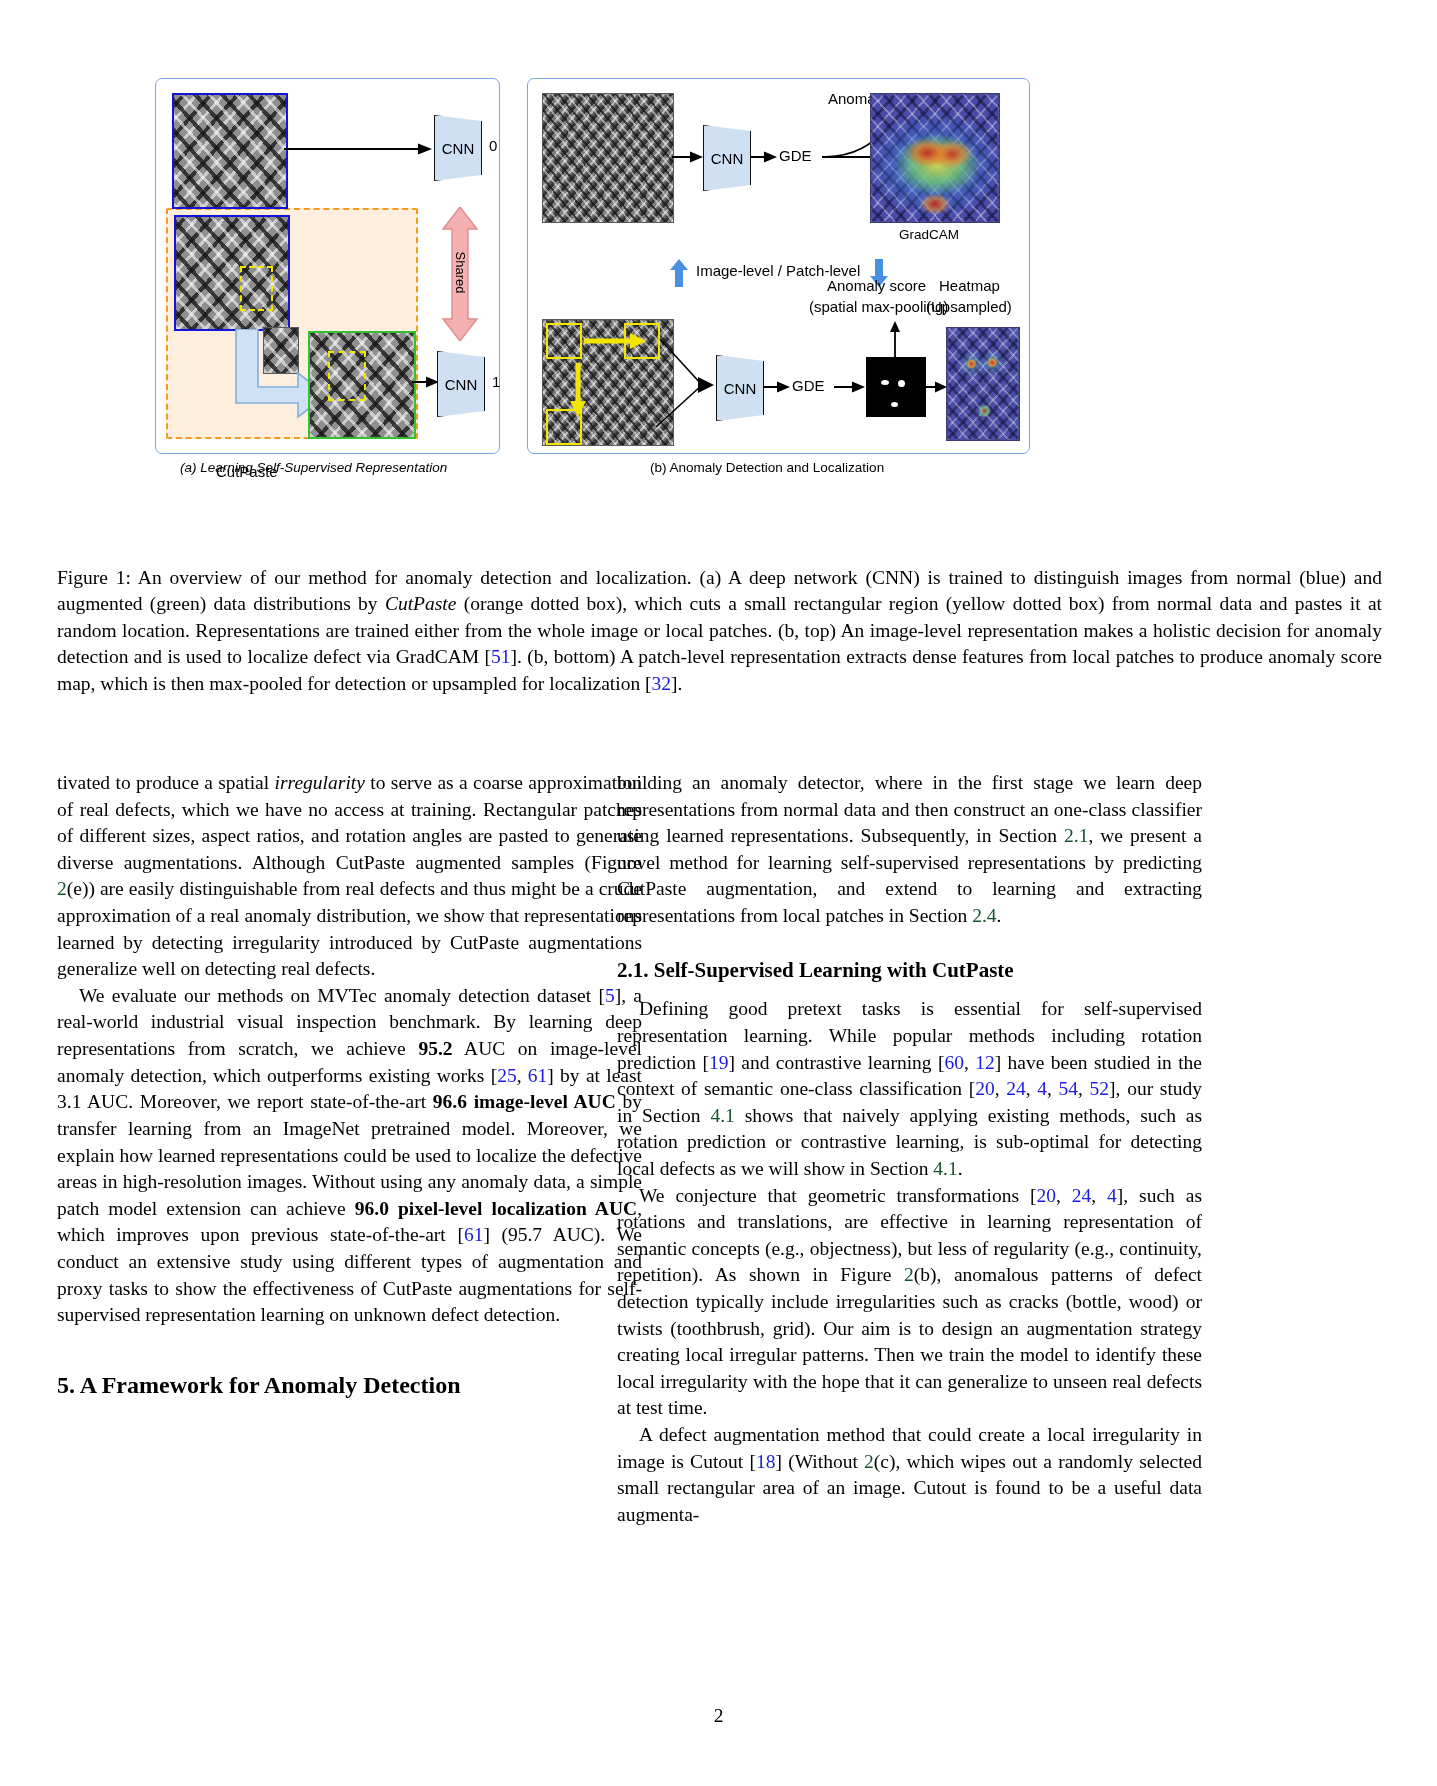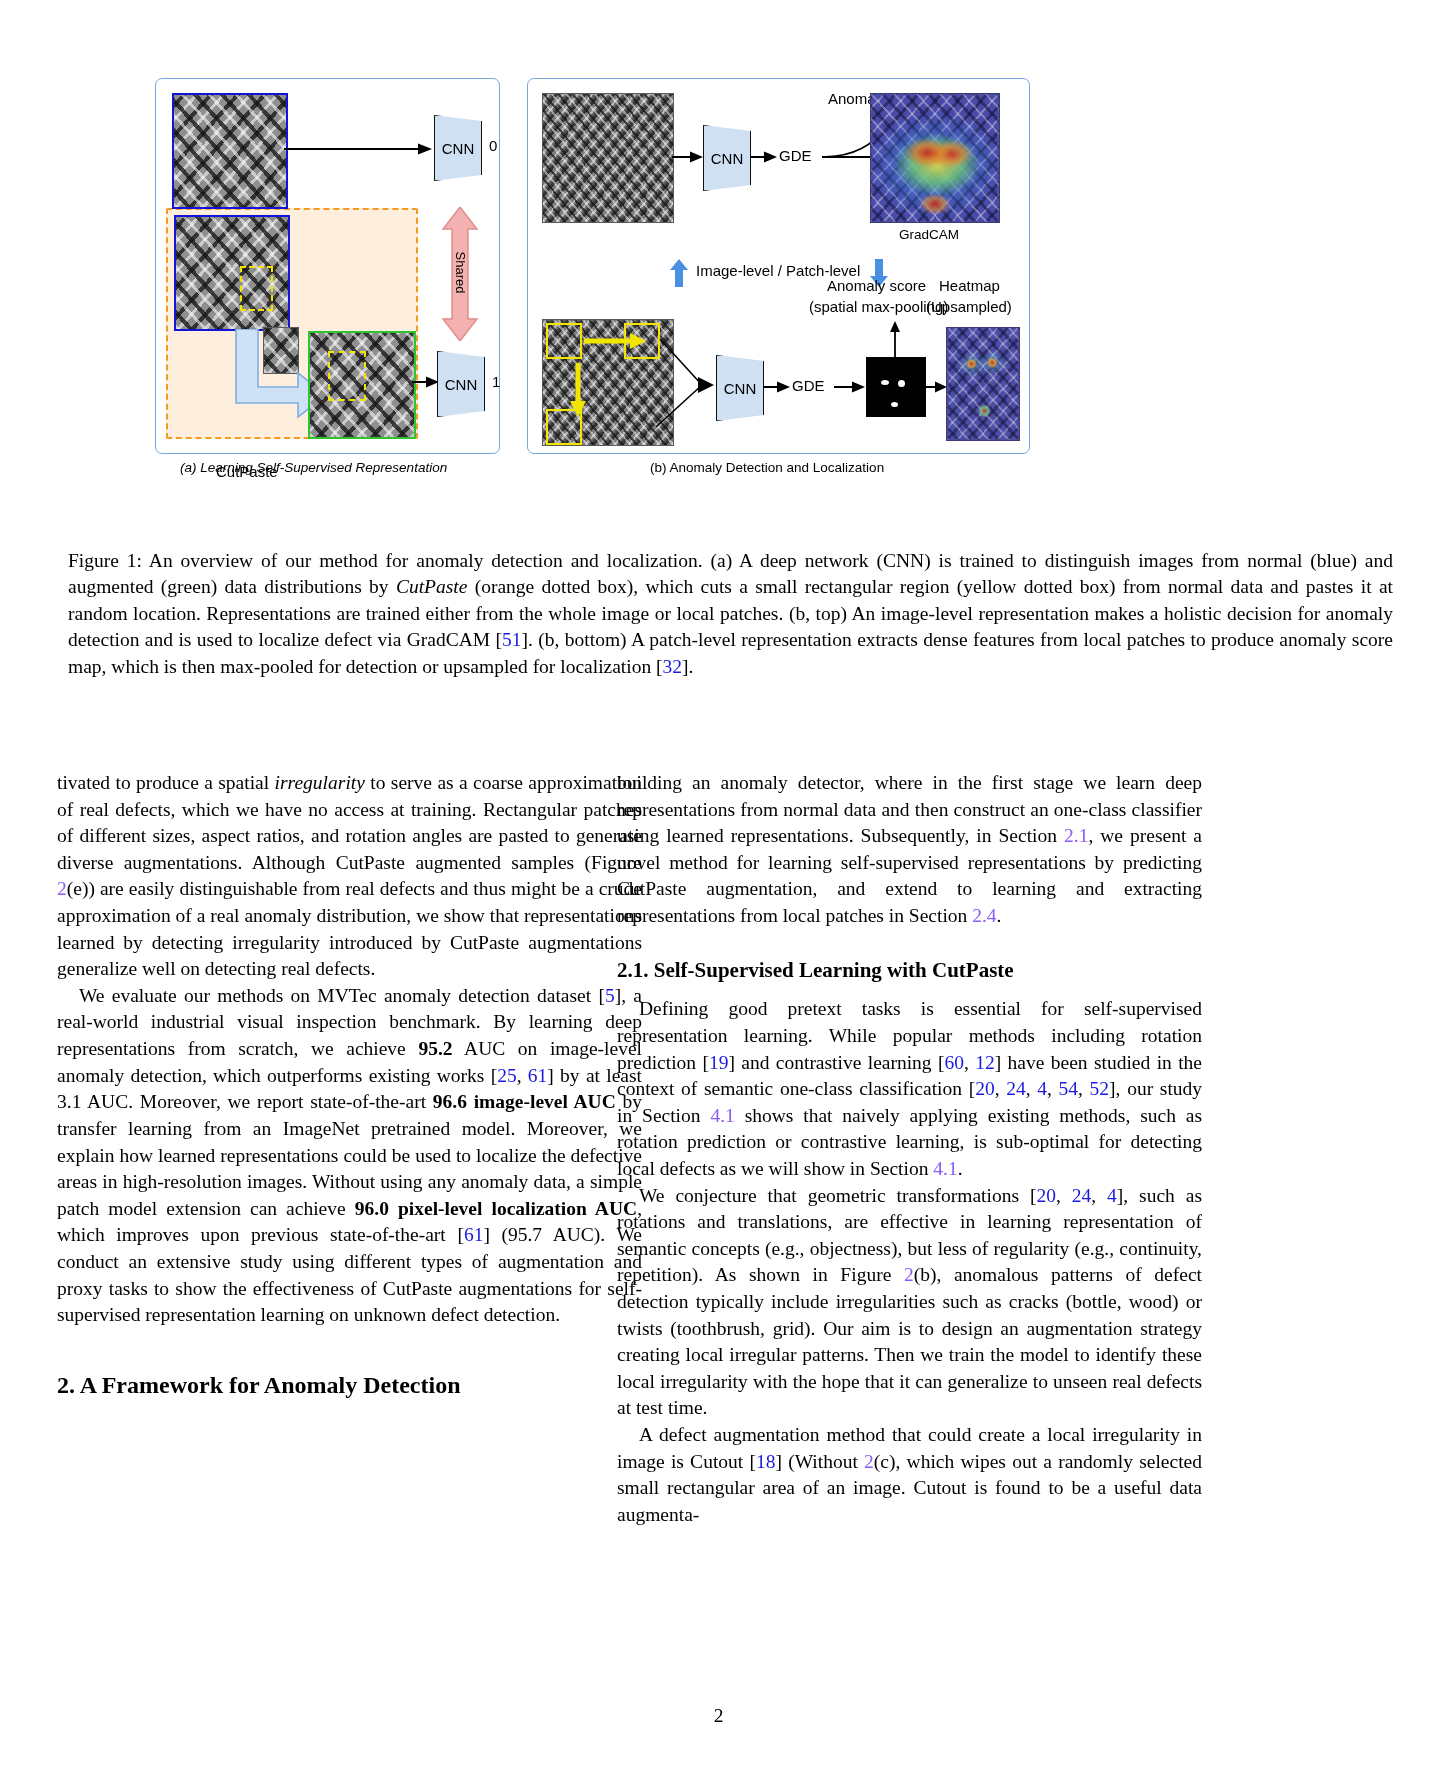--- a/index.html
+++ b/index.html
@@ -98,41 +98,40 @@
   }
 
   .shared-arrow{ position:absolute; }
   .shared-text{
     position:absolute; font-family:"Liberation Sans",sans-serif; font-size:13px;
     transform:rotate(90deg); transform-origin:center; white-space:nowrap; color:#000;
   }
 
   
   .figcaption{
-    position:absolute; left:57px; top:548px; width:1325px;
+    position:absolute; left:57px; top:565px; width:1325px;
     font-size:19.5px; line-height:1.355; text-align:justify;
     font-family:"Liberation Serif",serif;
-    margin-left:11px;
   }
   .col{
     position:absolute; top:770px; width:585px;
     font-size:19.5px; line-height:1.365; text-align:justify;
     font-family:"Liberation Serif",serif;
   }
   #col-left{ left:57px; }
   #col-right{ left:617px; }
   .col p{ margin:0; text-indent:22px;font-family:Liberation Serif, serif; }
   .col p.noind{ text-indent:0; }
   h2.sec{
     font-size:21px; font-weight:bold; margin:26px 0 12px 0; text-indent:0;
     font-family:"Liberation Serif",serif;
   }
   h2.sec.big{ font-size:24px; margin:40px 0 16px 0; }
   .cite{ color:#1a1ae0; }
-  .secref{ color:#8b5cf6; }
+  .secref{ color:#14532d; }
   .pagenum{
     position:absolute; left:0; top:1705px; width:1437px; text-align:center;
     font-size:19.5px; font-family:"Liberation Serif",serif;
   }
   i{ font-style:italic; }
   b{ font-weight:bold; }
 </style>
 </head>
 <body>
 
@@ -285,21 +284,21 @@
     <div class="fig-caption-sub" style="left:495px; top:382px;">(b) Anomaly Detection and Localization</div>
   </div>
 
   <div class="figcaption"><span>Figure 1:</span><span> An overview of our method for anomaly detection and localization. (a) A deep network (CNN) is trained to distinguish images from normal (blue) and augmented (green) data distributions by </span><i>CutPaste</i><span> (orange dotted box), which cuts a small rectangular region (yellow dotted box) from normal data and pastes it at random location. Representations are trained either from the whole image or local patches. (b, top) An image-level representation makes a holistic decision for anomaly detection and is used to localize defect via GradCAM [</span><span class="cite">51</span><span>]. (b, bottom) A patch-level representation extracts dense features from local patches to produce anomaly score map, which is then max-pooled for detection or upsampled for localization [</span><span class="cite">32</span><span>].</span></div>
 
   <div class="col" id="col-left">
     <p class="noind"><span>tivated to produce a spatial </span><i>irregularity</i><span> to serve as a coarse approximation of real defects, which we have no access at training. Rectangular patches of different sizes, aspect ratios, and rotation angles are pasted to generate diverse augmentations. Although CutPaste augmented samples (Figure </span><span class="secref">2</span><span>(e)) are easily distinguishable from real defects and thus might be a crude approximation of a real anomaly distribution, we show that representations learned by detecting irregularity introduced by CutPaste augmentations generalize well on detecting real defects.</span></p>
 
     <p><span>We evaluate our methods on MVTec anomaly detection dataset [</span><span class="cite">5</span><span>], a real-world industrial visual inspection benchmark. By learning deep representations from scratch, we achieve </span><b>95.2</b><span> AUC on image-level anomaly detection, which outperforms existing works [</span><span class="cite">25</span><span>, </span><span class="cite">61</span><span>] by at least 3.1 AUC. Moreover, we report state-of-the-art </span><b>96.6 image-level AUC</b><span> by transfer learning from an ImageNet pretrained model. Moreover, we explain how learned representations could be used to localize the defective areas in high-resolution images. Without using any anomaly data, a simple patch model extension can achieve </span><b>96.0 pixel-level localization AUC</b><span>, which improves upon previous state-of-the-art [</span><span class="cite">61</span><span>] (95.7 AUC). We conduct an extensive study using different types of augmentation and proxy tasks to show the effectiveness of CutPaste augmentations for self-supervised representation learning on unknown defect detection.</span></p>
 
-    <h2 class="sec big">2. A Framework for Anomaly Detection</h2>
+    <h2 class="sec big">5. A Framework for Anomaly Detection</h2>
 
   </div>
 
   <div class="col" id="col-right">
     <p class="noind"><span>building an anomaly detector, where in the first stage we learn deep representations from normal data and then construct an one-class classifier using learned representations. Subsequently, in Section </span><span class="secref">2.1</span><span>, we present a novel method for learning self-supervised representations by predicting CutPaste augmentation, and extend to learning and extracting representations from local patches in Section </span><span class="secref">2.4</span><span>.</span></p>
 
     <h2 class="sec">2.1. Self-Supervised Learning with CutPaste</h2>
 
     <p><span>Defining good pretext tasks is essential for self-supervised representation learning. While popular methods including rotation prediction [</span><span class="cite">19</span><span>] and contrastive learning [</span><span class="cite">60</span><span>, </span><span class="cite">12</span><span>] have been studied in the context of semantic one-class classification [</span><span class="cite">20</span><span>, </span><span class="cite">24</span><span>, </span><span class="cite">4</span><span>, </span><span class="cite">54</span><span>, </span><span class="cite">52</span><span>], our study in Section </span><span class="secref">4.1</span><span> shows that naively applying existing methods, such as rotation prediction or contrastive learning, is sub-optimal for detecting local defects as we will show in Section </span><span class="secref">4.1</span><span>.</span></p>
 

